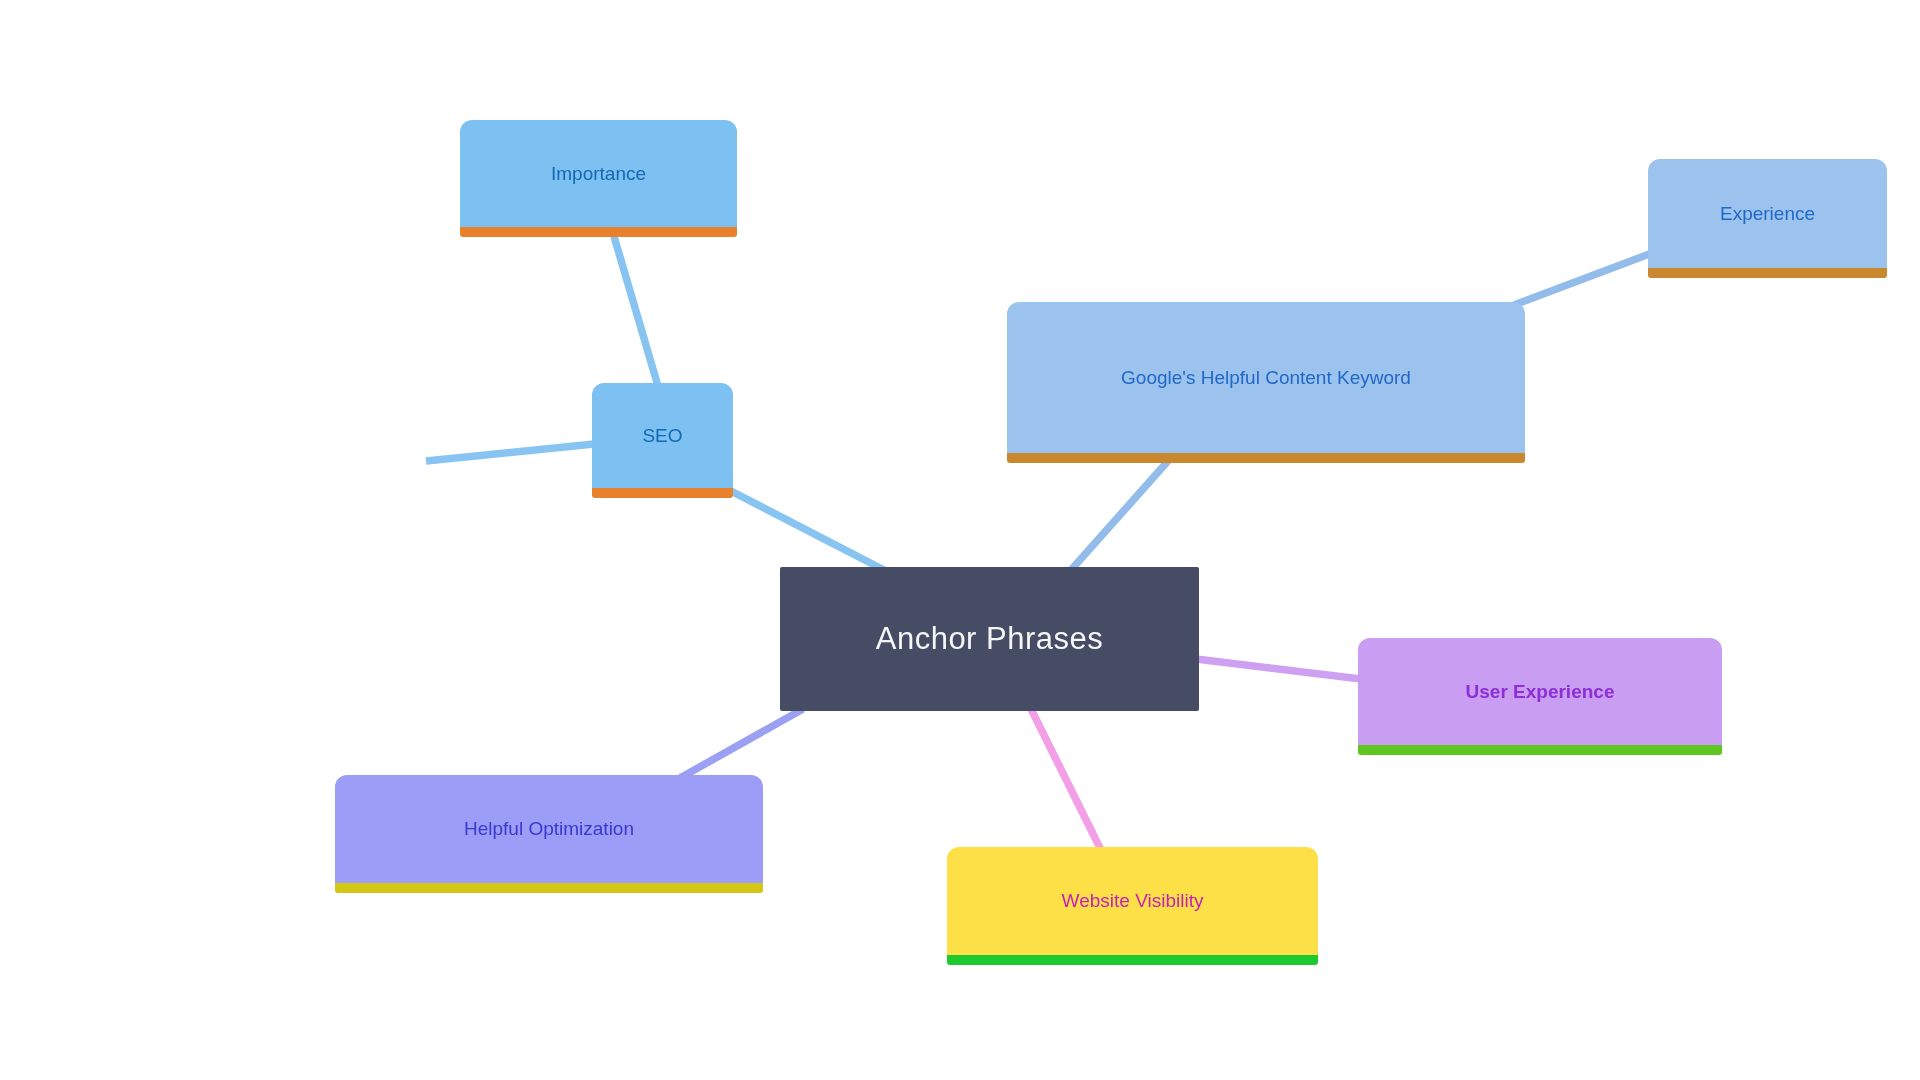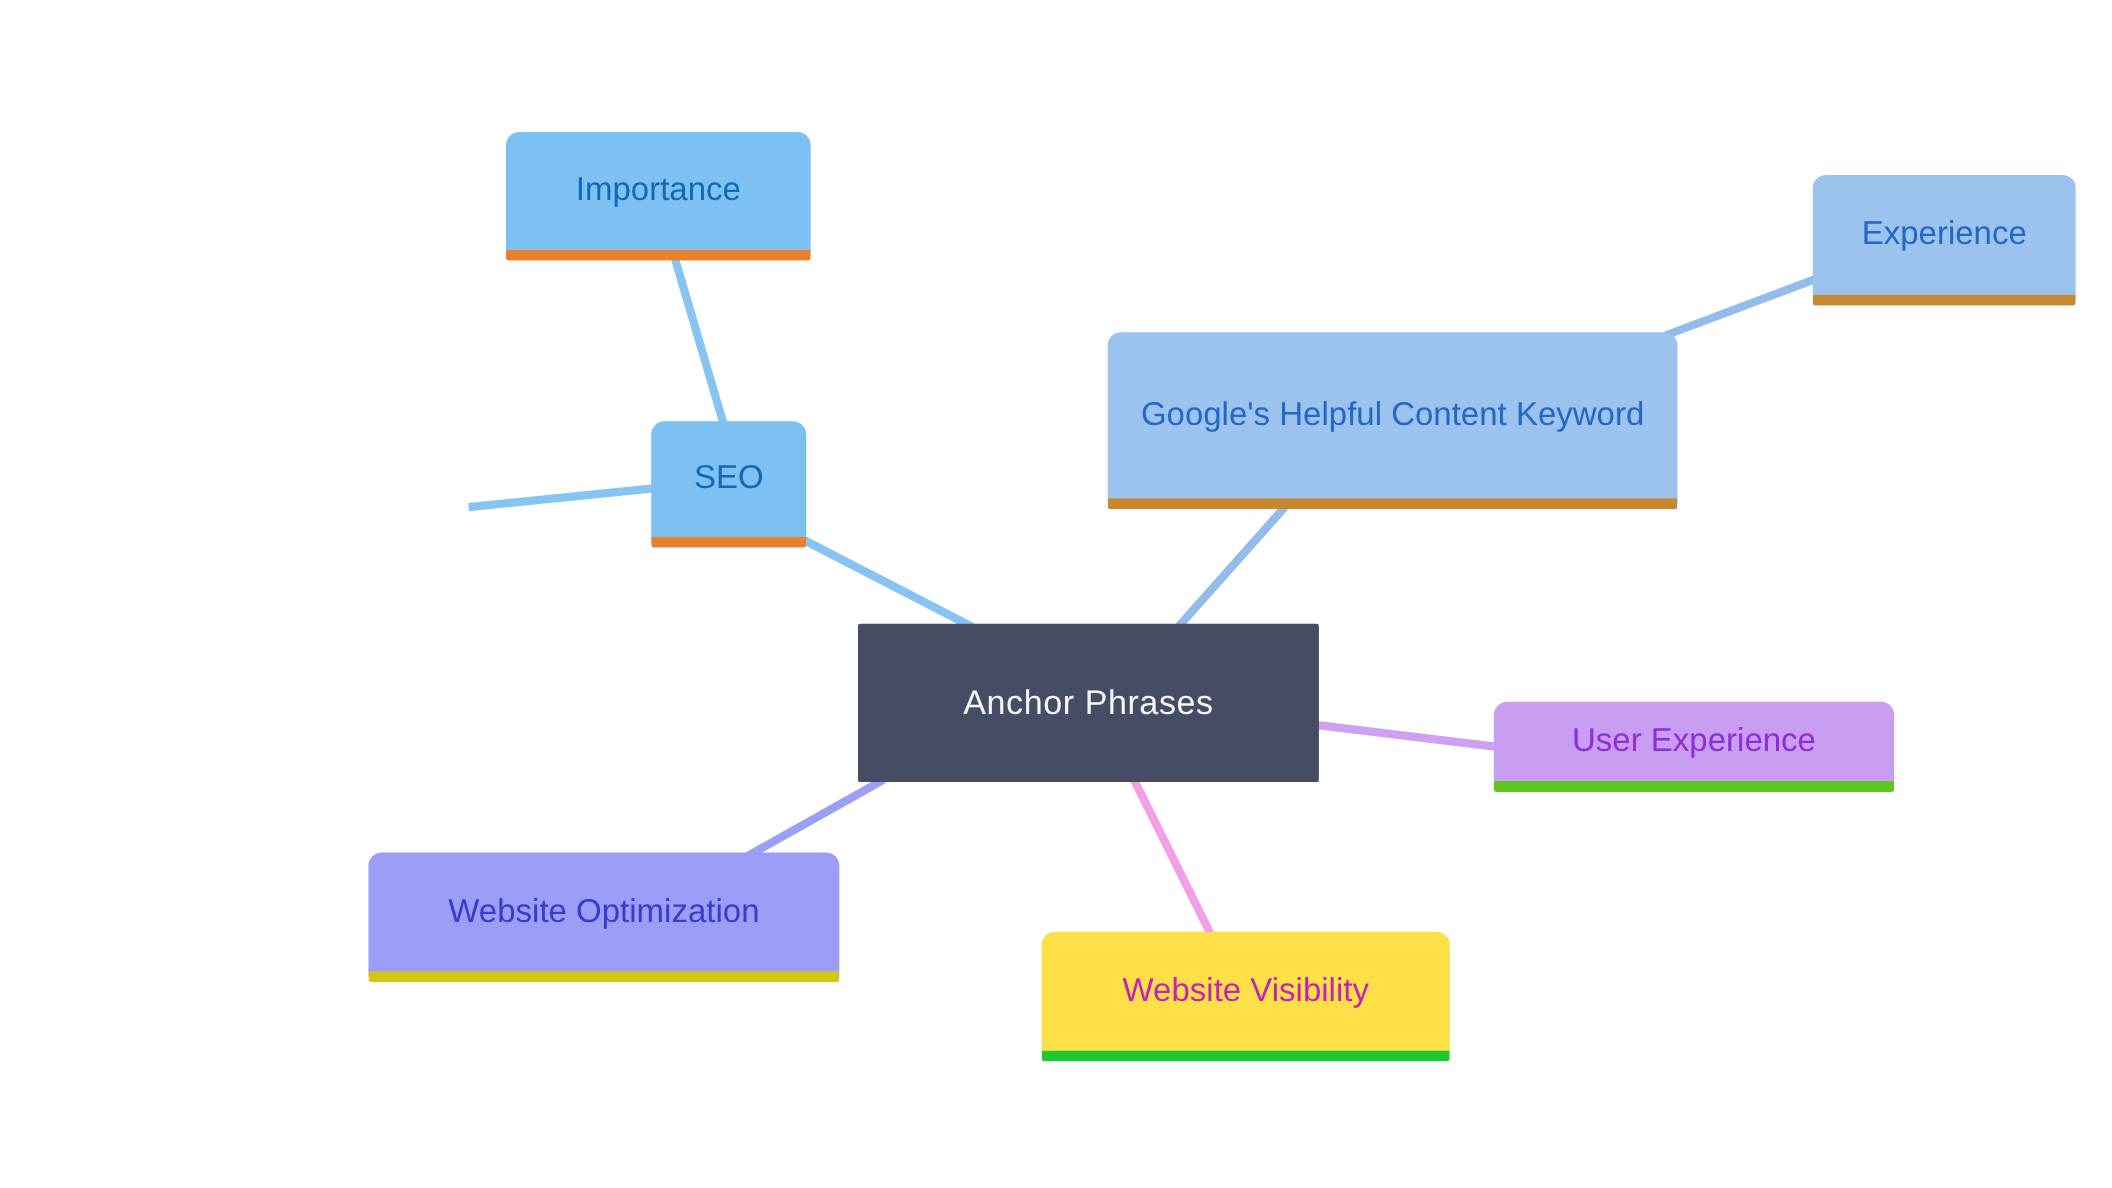--- a/index.html
+++ b/index.html
@@ -22,21 +22,21 @@
     z-index: 1;
   }
   .node {
     position: absolute;
     z-index: 2;
     display: flex;
     align-items: center;
     justify-content: center;
     text-align: center;
     border-radius: 12px 12px 3px 3px;
-    font-size: 30px;
+    font-size: 19px;
     line-height: 1.22;
     padding: 0 20px;
   }
   .node.root {
     border-radius: 2px;
     font-size: 31px;
     letter-spacing: 0.5px;
   }
   .node .label { display: block; }
 </style>
@@ -70,25 +70,25 @@
 
 
   <div class="node" style="left: 1007px; top: 302px; width: 518px; height: 161px; background: rgb(156, 195, 238); color: rgb(34, 104, 198); border-bottom: 10px solid rgb(201, 135, 46);">
     <span class="label">Google's Helpful Content Keyword</span>
   </div>
 
   <div class="node" style="left: 1648px; top: 159px; width: 239px; height: 119px; background: rgb(156, 195, 238); color: rgb(34, 104, 198); border-bottom: 10px solid rgb(201, 135, 46);">
     <span class="label">Experience</span>
   </div>
 
-  <div class="node" style="left: 1358px; top: 638px; width: 364px; height: 82px; background: rgb(201, 157, 242); color: rgb(142, 46, 214); border-bottom: 10px solid rgb(94, 198, 30);">
+  <div class="node" style="left: 1358px; top: 638px; width: 364px; height: 117px; background: rgb(201, 157, 242); color: rgb(142, 46, 214); border-bottom: 10px solid rgb(94, 198, 30); font-weight: bold;">
     <span class="label">User Experience</span>
   </div>
 
   <div class="node" style="left: 335px; top: 775px; width: 428px; height: 118px; background: rgb(155, 157, 246); color: rgb(58, 58, 204); border-bottom: 10px solid rgb(211, 199, 19);">
-    <span class="label">Website Optimization</span>
+    <span class="label">Helpful Optimization</span>
   </div>
 
   <div class="node" style="left: 947px; top: 847px; width: 371px; height: 118px; background: #fde047; color: rgb(195, 36, 180); border-bottom: 10px solid rgb(29, 201, 47); text-align: center;">
     <span class="label">Website Visibility</span>
   </div>
 
 </div>
 
 </body></html>

